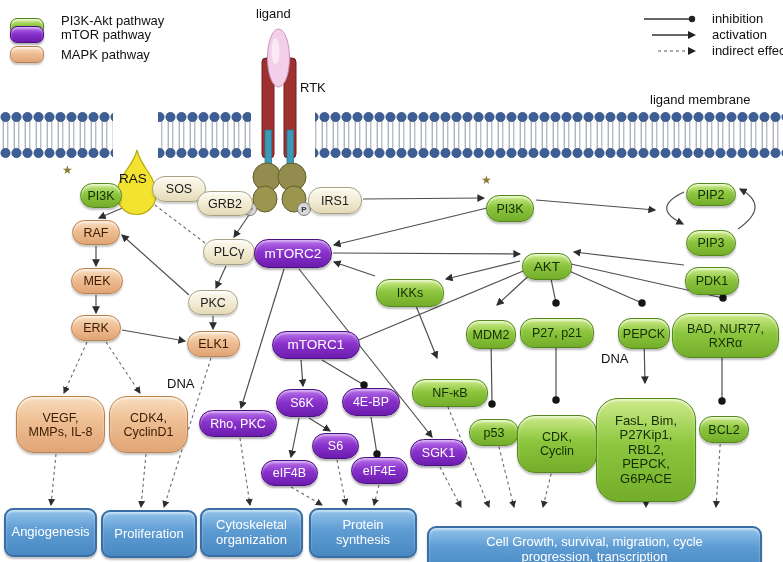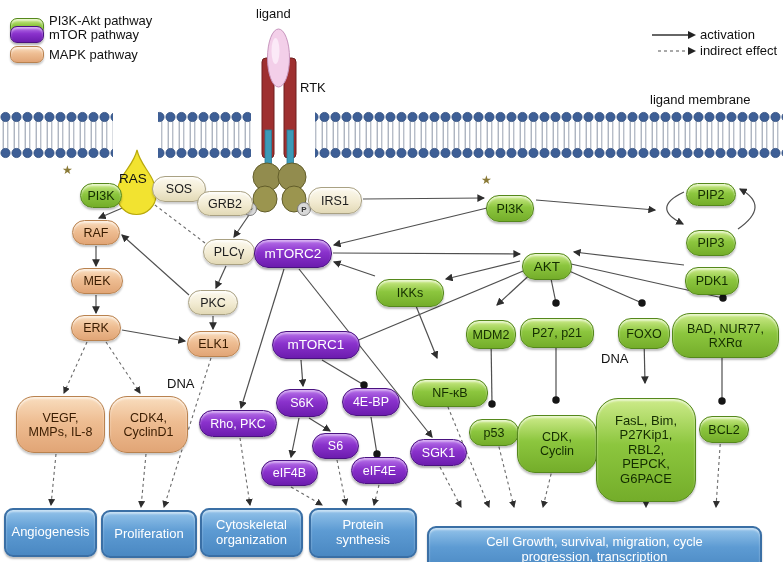--- a/index.html
+++ b/index.html
@@ -21,21 +21,21 @@
          box-shadow:inset 0 2px 2px rgba(255,255,255,.6),0 2px 2px rgba(0,0,0,.22);}
   .cream{background:linear-gradient(#fcf9ee,#f2ebd2 55%,#e2d9b6);
          border:1.5px solid #a9a183;color:#1c1c1c;border-radius:13px;
          box-shadow:inset 0 2px 2px rgba(255,255,255,.7),0 2px 2px rgba(0,0,0,.2);}
   .blue{background:linear-gradient(#93c3ea,#5d9bd3 45%,#4a88c2);
          border:2px solid #3a6fa5;color:#fff;border-radius:9px;font-size:13px;
          box-shadow:inset 0 2px 2px rgba(255,255,255,.5),0 2px 2px rgba(0,0,0,.25);}
   .big{border-radius:18px;}
   .xl{border-radius:22px;font-size:13px;}
   .lbl{position:absolute;color:#111;font-size:13px;z-index:5;white-space:nowrap;}
-  .legend-row{position:absolute;display:flex;align-items:center;z-index:6;}
+  .legend-row{position:absolute;display:flex;align-items:center;z-index:6;gap:12px;}
   .swatch{width:32px;height:15px;border-radius:7px;margin-right:5px;flex:none;}
   .legend-text{font-size:13px;color:#111;white-space:nowrap;}
   .star{position:absolute;color:#8a7a36;font-size:12px;z-index:6;line-height:1;}
 </style>
 </head>
 <body>
 
 <div id="stage">
 
   <svg class="layer" style="top:111px;z-index:1" width="783" height="48">
@@ -149,20 +149,27 @@
   </div>
   <div class="legend-row" style="left:10px;top:46px">
     <span class="swatch tan"></span>
     <span class="legend-text">MAPK pathway</span>
   </div>
   <div class="legend-row" style="left:10px;top:26px">
     <span class="swatch purple"></span>
     <span class="legend-text">mTOR pathway</span>
   </div>
 
+  <div class="legend-row" style="left:626px;top:11px">
+    <svg width="74" height="12">
+      <line x1="18" y1="6" x2="63" y2="6" stroke="#333" stroke-width="1.3"></line>
+      <circle cx="66" cy="6" r="3.2" fill="#222"></circle>
+    </svg>
+    <span class="legend-text">inhibition</span>
+  </div>
   <div class="legend-row" style="left:626px;top:27px">
     <svg width="74" height="12">
       <line x1="26" y1="6" x2="62" y2="6" stroke="#333" stroke-width="1.3"></line>
       <path d="M62,2 L70,6 L62,10 z" fill="#222"></path>
     </svg>
     <span class="legend-text">activation</span>
   </div>
   <div class="legend-row" style="left:626px;top:43px">
     <svg width="74" height="12">
       <line x1="32" y1="6" x2="62" y2="6" stroke="#555" stroke-width="1.1" stroke-dasharray="3,3"></line>
@@ -207,21 +214,21 @@
 
   <div class="node green" style="left:376px;top:267px;width:68px;height:28px">IKKs</div>
   <div class="node green" style="left:412px;top:367px;width:76px;height:28px">NF-κB</div>
   <div class="node green" style="left:486px;top:183px;width:48px;height:27px">PI3K</div>
   <div class="node green" style="left:686px;top:171px;width:50px;height:23px">PIP2</div>
   <div class="node green" style="left:686px;top:218px;width:50px;height:26px">PIP3</div>
   <div class="node green" style="left:685px;top:255px;width:54px;height:28px">PDK1</div>
   <div class="node green" style="left:522px;top:241px;width:50px;height:27px;font-size:13.5px">AKT</div>
   <div class="node green" style="left:466px;top:308px;width:50px;height:29px">MDM2</div>
   <div class="node green" style="left:520px;top:306px;width:74px;height:30px">P27, p21</div>
-  <div class="node green" style="left:618px;top:306px;width:52px;height:31px">FOXO</div>
+  <div class="node green" style="left:618px;top:306px;width:52px;height:31px">PEPCK</div>
   <div class="node green big" style="left:672px;top:301px;width:107px;height:45px">BAD, NUR77,
 RXRα</div>
   <div class="node green" style="left:469px;top:407px;width:50px;height:27px">p53</div>
   <div class="node green big" style="left:517px;top:403px;width:80px;height:58px">CDK,
 Cyclin</div>
   <div class="node green xl" style="left:596px;top:386px;width:100px;height:104px">FasL, Bim,
 P27Kip1,
 RBL2,
 PEPCK,
 G6PACE</div>

